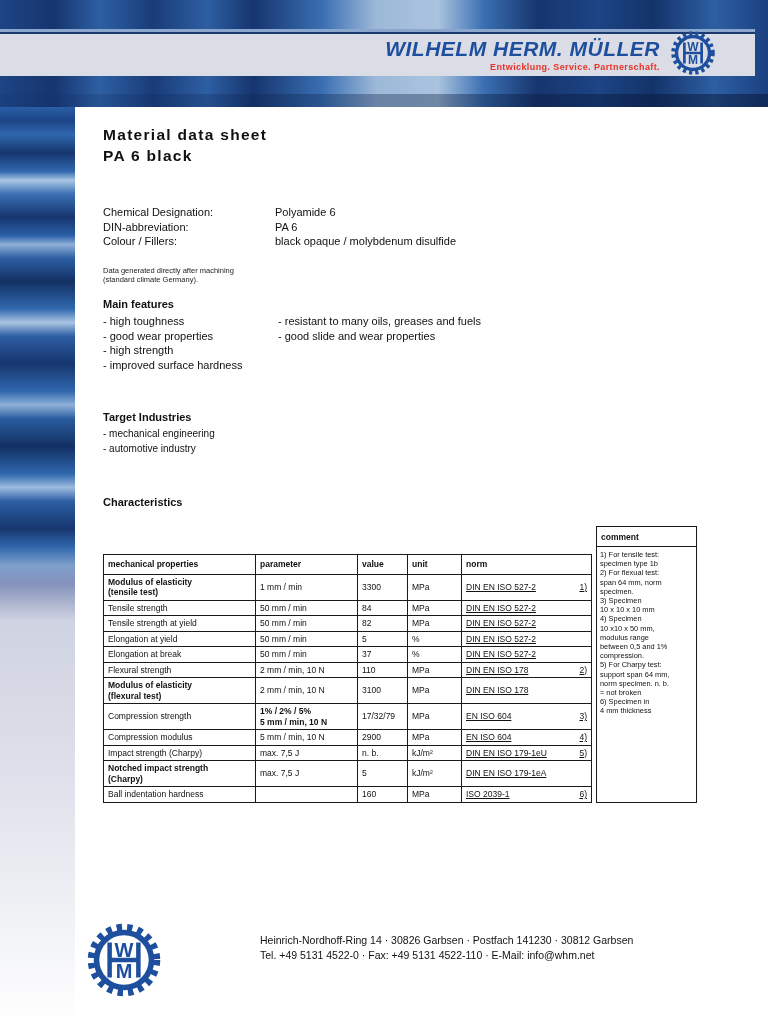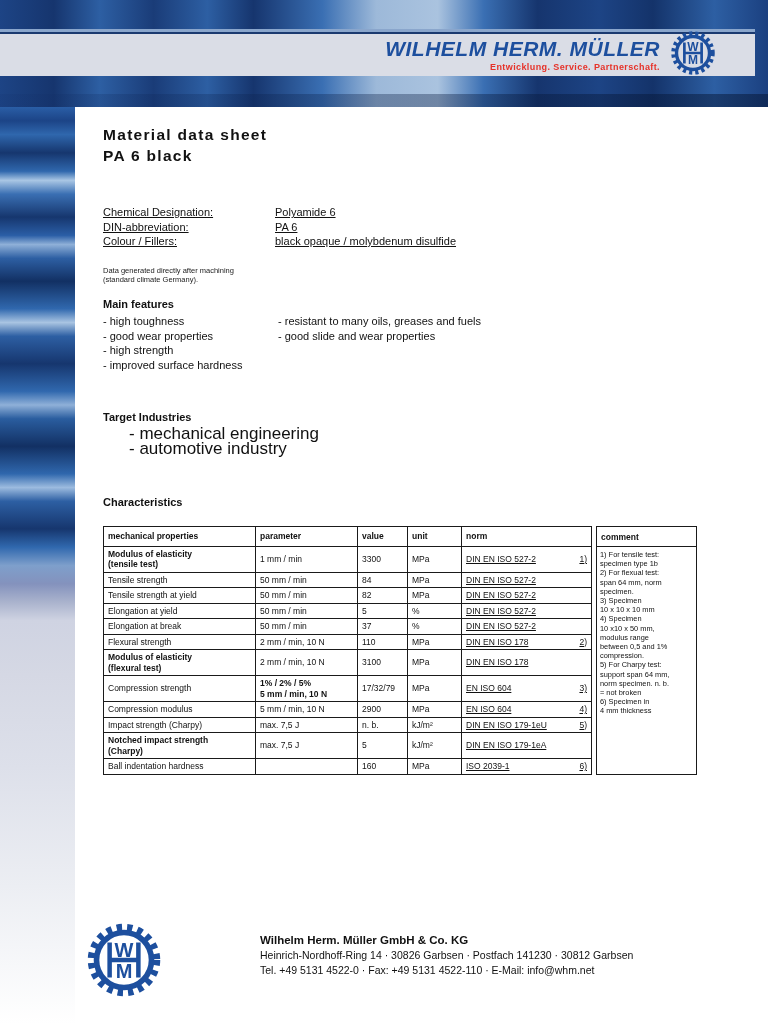--- a/index.html
+++ b/index.html
@@ -32,39 +32,39 @@
       #3068ae 48%,#7e9fcb 50%,#8492bd 52%,#aab3cd 54%,
       #cfd3e2 56%,#d5d8e4 62%,#dde0ea 72%,#eceef3 85%,#ffffff 100%);}
 
   
   .page{position:absolute;left:75px;top:107px;width:693px;height:828px;background:#fff;}
   .abs{position:absolute;}
 
   .doc-title{left:28px;top:17px;font-size:15.5px;font-weight:bold;color:#111;
     letter-spacing:1.3px;line-height:21px;white-space:pre-line;}
 
-  .info-block{left:28px;top:98px;font-size:11px;color:#111;line-height:14.5px;text-decoration:underline;}
+  .info-block{left:28px;top:98px;font-size:11px;color:#111;line-height:14.5px;}
   .info-row{display:flex;}
   .info-label{width:172px;flex:0 0 172px;}
   .info-note{left:28px;top:159px;font-size:7.5px;color:#222;line-height:9px;white-space:pre-line;}
 
   .sec-head{font-weight:bold;font-size:11px;color:#111;}
   .features-head{left:28px;top:191px;}
   .features-cols{left:28px;top:207px;display:flex;font-size:11px;line-height:14.6px;color:#111;}
   .features-left{width:175px;flex:0 0 175px;}
   .feat-item{white-space:nowrap;}
 
   .industries-head{left:28px;top:304px;}
-  .industries-list{left:28px;top:320px;font-size:17px;line-height:14.6px;color:#111;margin-left:26px;}
+  .industries-list{left:28px;top:320px;font-size:10px;line-height:14.6px;color:#111;}
 
   .char-head{left:28px;top:389px;}
 
   
   .table-wrap{left:28px;top:419px;display:flex;gap:4px;align-items:stretch;}
-  table.mat{border-collapse:collapse;table-layout:fixed;font-size:8.5px;color:#111;}
+  table.mat{border-collapse:collapse;table-layout:fixed;font-size:8.5px;color:#111;margin-top:28px;}
   table.mat th,table.mat td{border:1px solid #1a1a1a;padding:2px 4px;text-align:left;vertical-align:middle;line-height:10.5px;}
   table.mat th{font-weight:bold;padding:4px;}
   table.mat{border:1.5px solid #1a1a1a;}
   .preline{white-space:pre-line;font-weight:bold;}
   .norm-cell{display:flex;text-decoration:underline;}
   .fnote{margin-left:auto;padding-left:3px;}
   .comment-box{width:101px;flex:0 0 101px;border:1.5px solid #1a1a1a;box-sizing:border-box;
     display:flex;flex-direction:column;background:#fff;}
   .comment-head{height:19px;border-bottom:1px solid #1a1a1a;display:flex;align-items:center;
     padding:0 4px;font-weight:bold;font-size:8.5px;color:#111;}
@@ -338,18 +338,17 @@
   <div class="abs footer-logo">
     <svg width="80" height="80" viewBox="0 0 64 64">
       <circle cx="32" cy="32" r="25" fill="none" stroke="#1d4f9e" stroke-width="8" stroke-dasharray="4.1 3.9"></circle>
       <circle cx="32" cy="32" r="22" fill="#ffffff" stroke="#1d4f9e" stroke-width="4.5"></circle>
       <path d="M20.5 18 V46 M43.5 18 V46 M20.5 32 H43.5" stroke="#1d4f9e" stroke-width="3.6" fill="none"></path>
       <text x="32" y="29.5" font-size="16" font-weight="bold" text-anchor="middle" fill="#1d4f9e" font-family="Liberation Sans, sans-serif">W</text>
       <text x="32" y="46.5" font-size="16" font-weight="bold" text-anchor="middle" fill="#1d4f9e" font-family="Liberation Sans, sans-serif">M</text>
     </svg>
   </div>
   <div class="abs footer-text">
-    <div class="footer-company">Wilhelm Herm. Müller GmbH &amp; Co. KG</div>
     <div class="footer-line">Heinrich-Nordhoff-Ring 14 · 30826 Garbsen · Postfach 141230 · 30812 Garbsen</div>
     <div class="footer-line">Tel. +49 5131 4522-0 · Fax: +49 5131 4522-110 · E-Mail: info@whm.net</div>
   </div>
 
 </div>
 
 </body></html>

